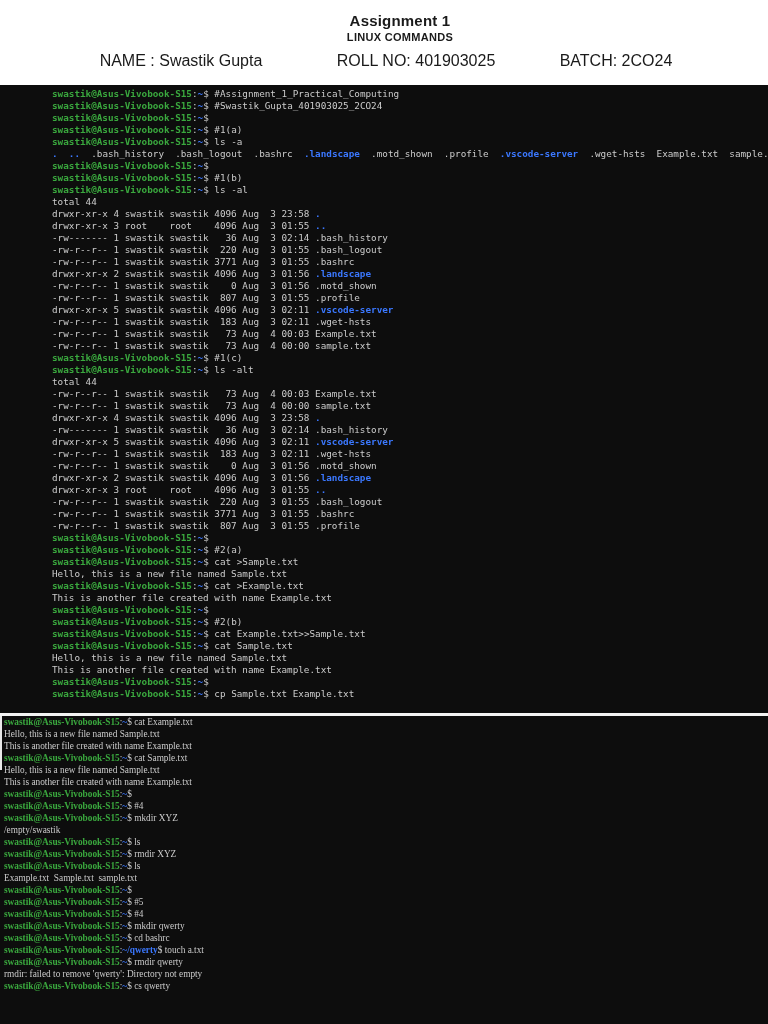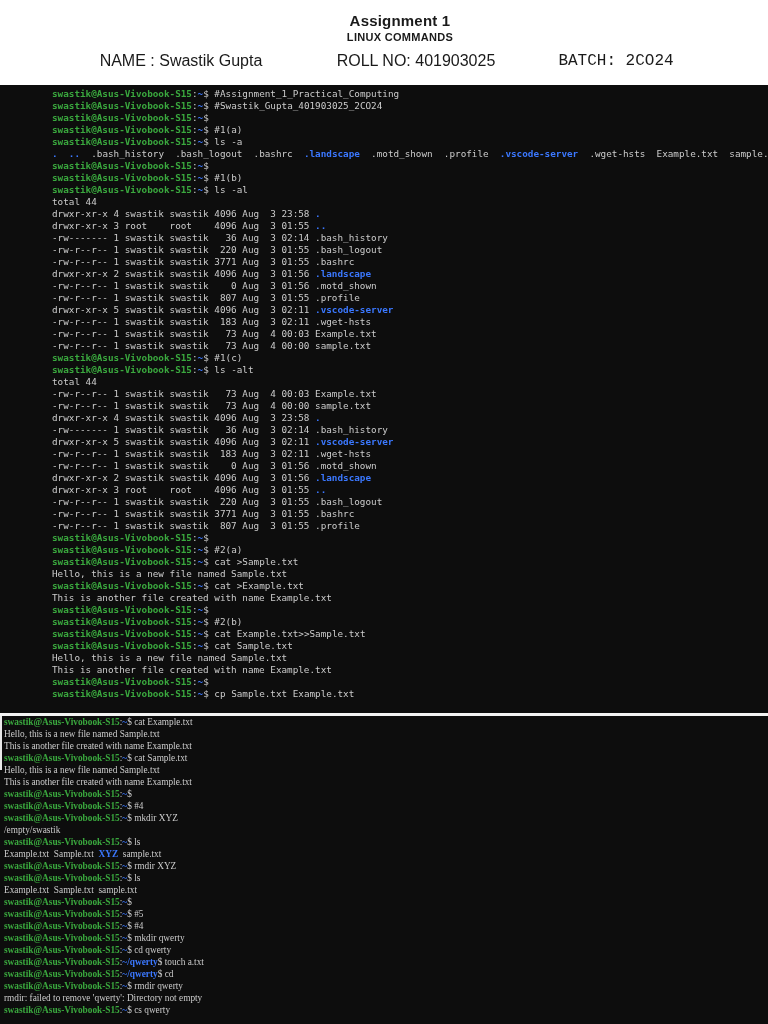--- a/index.html
+++ b/index.html
@@ -16,21 +16,21 @@
   .hdr-subtitle{
     position:absolute;left:0;top:31px;width:768px;text-align:center;
     font-size:11px;font-weight:700;color:#1a1a1a;letter-spacing:0.3px;
   }
   .hdr-item{
     position:absolute;top:52px;transform:translateX(-50%);
     font-size:16px;font-weight:400;color:#1a1a1a;white-space:nowrap;
   }
   #hdr-name{left:165px;}
   #hdr-roll{left:400px;}
-  #hdr-batch{left:600px;font-family:Liberation Mono, monospace;}
+  #hdr-batch{left:600px;}
   
   #terminal-wrap{
     position:absolute;left:0;top:85px;width:768px;height:939px;
     background:var(--term-bg);
   }
   .term-screen{
     position:absolute;left:0;width:768px;overflow:hidden;
     font-family:"DejaVu Sans Mono","Liberation Mono",monospace;
     font-size:9.3px;line-height:12px;
   }
@@ -116,31 +116,29 @@
         <div class="tline"><span class="seg-w">Hello, this is a new file named Sample.txt</span></div>
         <div class="tline"><span class="seg-w">This is another file created with name Example.txt</span></div>
         <div class="tline"><span class="seg-g">swastik@Asus-Vivobook-S15</span><span class="seg-w">:</span><span class="seg-b">~</span><span class="seg-w">$</span><span class="seg-w"> cat Sample.txt</span></div>
         <div class="tline"><span class="seg-w">Hello, this is a new file named Sample.txt</span></div>
         <div class="tline"><span class="seg-w">This is another file created with name Example.txt</span></div>
         <div class="tline"><span class="seg-g">swastik@Asus-Vivobook-S15</span><span class="seg-w">:</span><span class="seg-b">~</span><span class="seg-w">$</span></div>
         <div class="tline"><span class="seg-g">swastik@Asus-Vivobook-S15</span><span class="seg-w">:</span><span class="seg-b">~</span><span class="seg-w">$</span><span class="seg-w"> #4</span></div>
         <div class="tline"><span class="seg-g">swastik@Asus-Vivobook-S15</span><span class="seg-w">:</span><span class="seg-b">~</span><span class="seg-w">$</span><span class="seg-w"> mkdir XYZ</span></div>
         <div class="tline"><span class="seg-w">/empty/swastik</span></div>
         <div class="tline"><span class="seg-g">swastik@Asus-Vivobook-S15</span><span class="seg-w">:</span><span class="seg-b">~</span><span class="seg-w">$</span><span class="seg-w"> ls</span></div>
-        <div class="tline"><span class="seg-w">Example.txt  Sample.txt  </span><span class="seg-b">XYZ</span><span class="seg-w">  sample.txt</span></div>
         <div class="tline"><span class="seg-g">swastik@Asus-Vivobook-S15</span><span class="seg-w">:</span><span class="seg-b">~</span><span class="seg-w">$</span><span class="seg-w"> rmdir XYZ</span></div>
         <div class="tline"><span class="seg-g">swastik@Asus-Vivobook-S15</span><span class="seg-w">:</span><span class="seg-b">~</span><span class="seg-w">$</span><span class="seg-w"> ls</span></div>
         <div class="tline"><span class="seg-w">Example.txt  Sample.txt  sample.txt</span></div>
         <div class="tline"><span class="seg-g">swastik@Asus-Vivobook-S15</span><span class="seg-w">:</span><span class="seg-b">~</span><span class="seg-w">$</span></div>
         <div class="tline"><span class="seg-g">swastik@Asus-Vivobook-S15</span><span class="seg-w">:</span><span class="seg-b">~</span><span class="seg-w">$</span><span class="seg-w"> #5</span></div>
         <div class="tline"><span class="seg-g">swastik@Asus-Vivobook-S15</span><span class="seg-w">:</span><span class="seg-b">~</span><span class="seg-w">$</span><span class="seg-w"> #4</span></div>
         <div class="tline"><span class="seg-g">swastik@Asus-Vivobook-S15</span><span class="seg-w">:</span><span class="seg-b">~</span><span class="seg-w">$</span><span class="seg-w"> mkdir qwerty</span></div>
-        <div class="tline"><span class="seg-g">swastik@Asus-Vivobook-S15</span><span class="seg-w">:</span><span class="seg-b">~</span><span class="seg-w">$</span><span class="seg-w"> cd qwerty</span></div>
+        <div class="tline"><span class="seg-g">swastik@Asus-Vivobook-S15</span><span class="seg-w">:</span><span class="seg-b">~</span><span class="seg-w">$</span><span class="seg-w"> cd bashrc</span></div>
         <div class="tline"><span class="seg-g">swastik@Asus-Vivobook-S15</span><span class="seg-w">:</span><span class="seg-b">~/qwerty</span><span class="seg-w">$</span><span class="seg-w"> touch a.txt</span></div>
-        <div class="tline"><span class="seg-g">swastik@Asus-Vivobook-S15</span><span class="seg-w">:</span><span class="seg-b">~/qwerty</span><span class="seg-w">$</span><span class="seg-w"> cd</span></div>
         <div class="tline"><span class="seg-g">swastik@Asus-Vivobook-S15</span><span class="seg-w">:</span><span class="seg-b">~</span><span class="seg-w">$</span><span class="seg-w"> rmdir qwerty</span></div>
         <div class="tline"><span class="seg-w">rmdir: failed to remove 'qwerty': Directory not empty</span></div>
         <div class="tline"><span class="seg-g">swastik@Asus-Vivobook-S15</span><span class="seg-w">:</span><span class="seg-b">~</span><span class="seg-w">$</span><span class="seg-w"> cs qwerty</span></div>
       </div>
     <div id="left-sliver"></div>
   </div>
 
 </div>
 
 </body></html>

